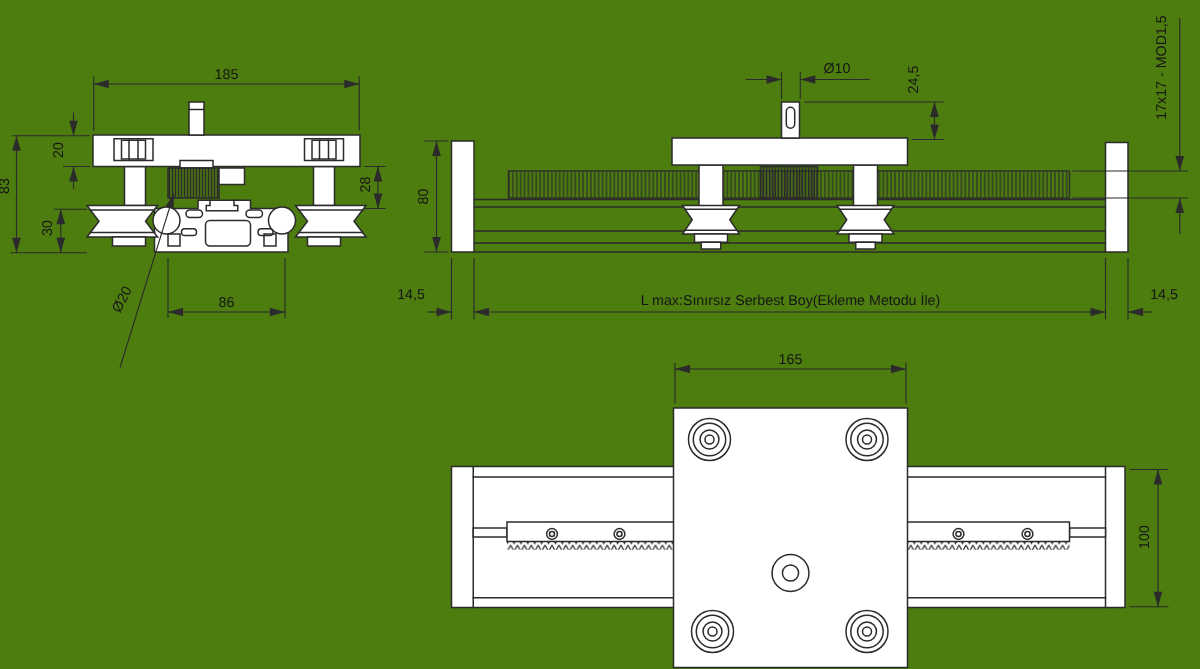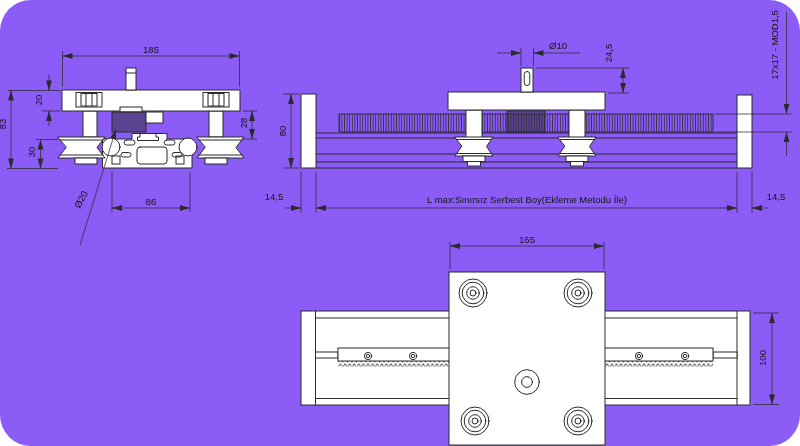--- a/index.html
+++ b/index.html
@@ -1,16 +1,16 @@
 <!DOCTYPE html>
 <html><head>
 <meta charset="utf-8">
 <style>
   html,body{margin:0;padding:0;background:#ffffff;}
-  .stage{width:800px;height:446px;background:#8b5cf6;position:relative;overflow:hidden;border-radius:31px;}
+  .stage{width:800px;height:446px;background:#4d7c0f;position:relative;overflow:hidden;}
   svg{display:block;}
   text{font-family:"Liberation Sans", sans-serif;font-size:9.5px;fill:#161616;}
   .g{stroke:#2b2b2b;stroke-width:1;fill:none;stroke-linecap:square;}
   .gw{stroke:#2b2b2b;stroke-width:1;fill:#ffffff;stroke-linecap:square;}
   .d{stroke:#2b2b2b;stroke-width:0.75;fill:none;stroke-linecap:butt;}
 </style>
 </head>
 <body>
 
 <div class="stage">

